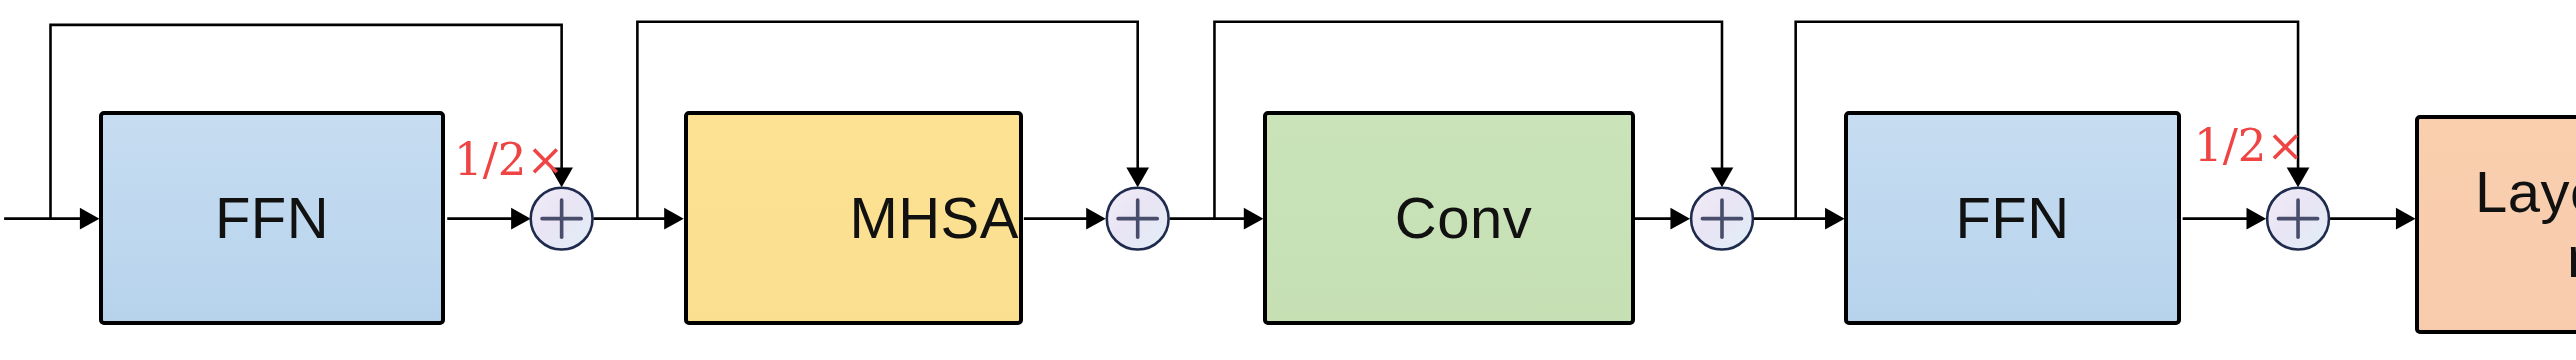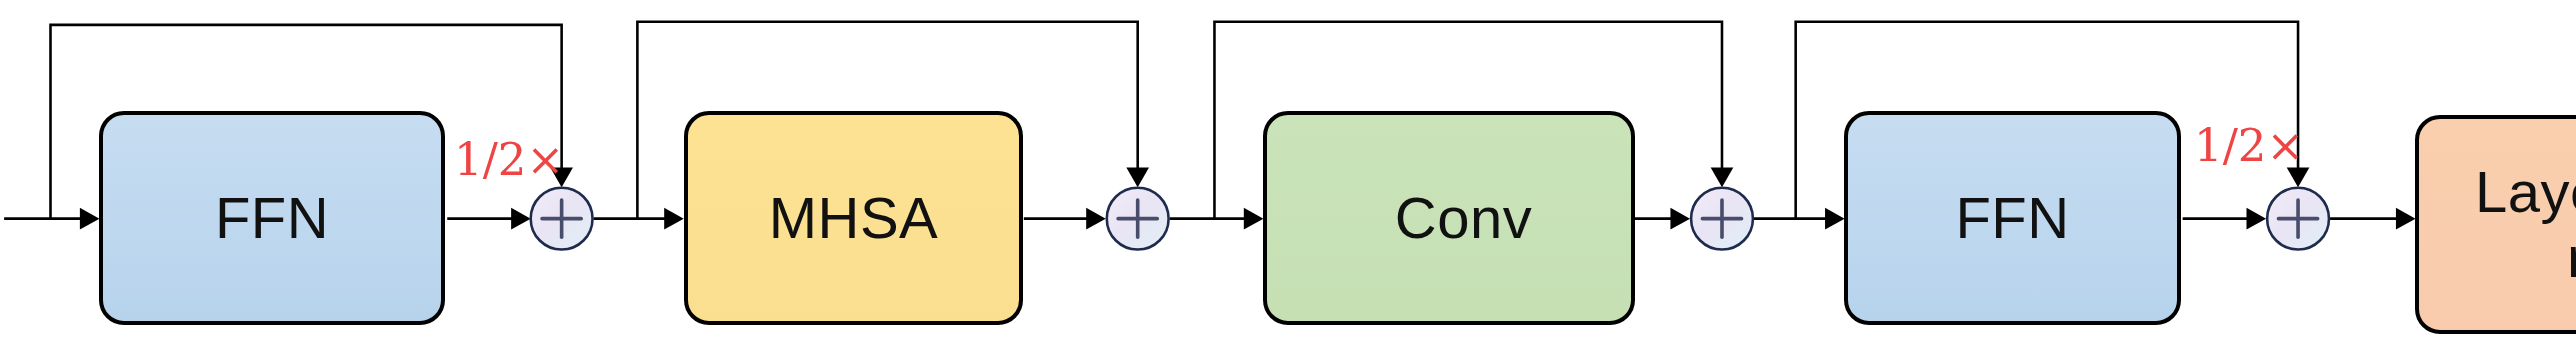--- a/index.html
+++ b/index.html
@@ -10,37 +10,37 @@
     background: #ffffff;
     overflow: hidden;
     font-family: "Liberation Sans", sans-serif;
   }
   .wires { position: absolute; left: 0; top: 0; z-index: 1; }
   .block {
     position: absolute;
     top: 111px;
     height: 206px;
     border: 4.6px solid #000000;
-    border-radius: 25px;
+    border-radius: 5px;
     display: flex;
     align-items: center;
     justify-content: center;
     z-index: 2;
     box-sizing: content-box;
     text-align: center;
   }
   .block .lbl {
     font-size: 58px;
     line-height: 1.12;
     color: #111111;
     letter-spacing: 0.5px;
     white-space: pre;
   }
   .fill-ffn   { background: linear-gradient(180deg, #c6dcf1 0%, #bdd7ee 60%, #b7d3ec 100%); }
-  .fill-mhsa  { background: linear-gradient(180deg, #fde293 0%, #fbdf90 100%); }
+  .fill-mhsa  { background: linear-gradient(180deg, #fde293 0%, #fbdf90 100%); justify-content: flex-end; }
   .fill-conv  { background: linear-gradient(180deg, #cae3b9 0%, #c6e0b4 100%); }
   .fill-layer { background: linear-gradient(180deg, #f9cfae 0%, #f8cbad 100%); }
   .scale-label {
     position: absolute;
     z-index: 3;
     font-family: "DejaVu Serif", "Liberation Serif", serif;
     font-size: 45px;
     line-height: 1;
     color: #ef4444;
     white-space: nowrap;

